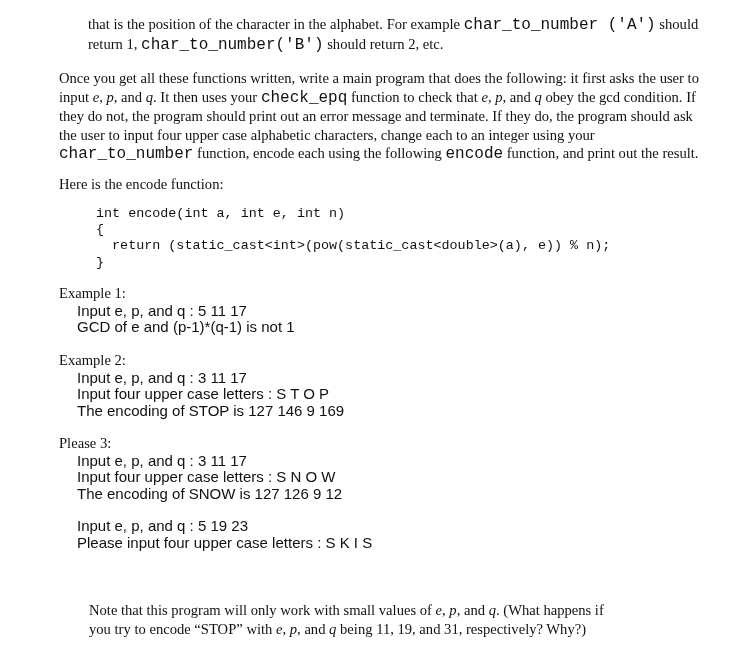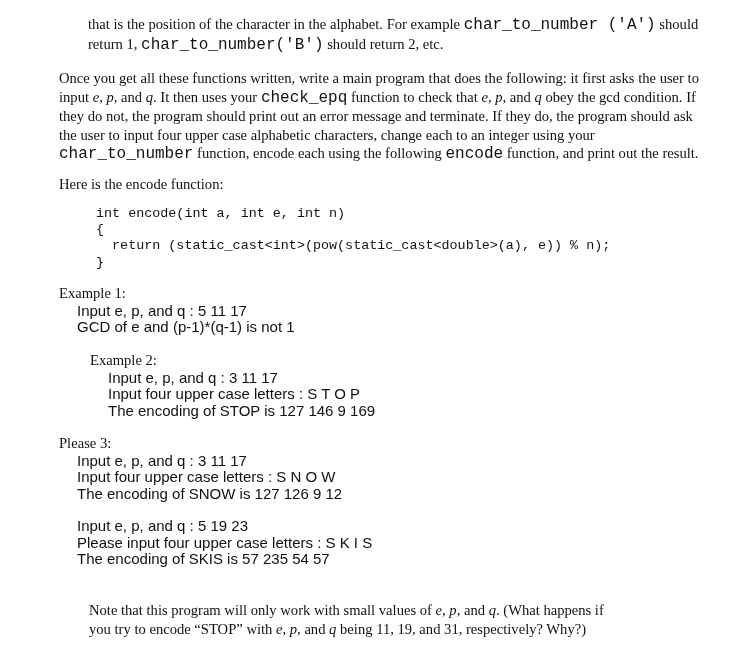--- a/index.html
+++ b/index.html
@@ -41,21 +41,21 @@
 </div>
 
 <div class="block" style="left:59px; top:284px;">
   <span class="line serif">Example 1:</span>
   <div style="padding-left:18px;">
     <span class="outline">Input e, p, and q : 5 11 17</span>
     <span class="outline">GCD of e and (p-1)*(q-1) is not 1</span>
   </div>
 </div>
 
-<div class="block" style="left:59px; top:351px;margin-left:31px;">
+<div class="block" style="left:59px; top:351px;">
   <span class="line serif">Example 2:</span>
   <div style="padding-left:18px;">
     <span class="outline">Input e, p, and q : 3 11 17</span>
     <span class="outline">Input four upper case letters : S T O P</span>
     <span class="outline">The encoding of STOP is 127 146 9 169</span>
   </div>
 </div>
 
 <div class="block" style="left:59px; top:434px;">
   <span class="line serif">Please 3:</span>
@@ -63,20 +63,19 @@
     <span class="outline">Input e, p, and q : 3 11 17</span>
     <span class="outline">Input four upper case letters : S N O W</span>
     <span class="outline">The encoding of SNOW is 127 126 9 12</span>
   </div>
 </div>
 
 <div class="block" style="left:59px; top:518px;">
   <div style="padding-left:18px;">
     <span class="outline">Input e, p, and q : 5 19 23</span>
     <span class="outline">Please input four upper case letters : S K I S</span>
-    <span class="outline">The encoding of SKIS is 57 235 54 57</span>
   </div>
 </div>
 
 <div class="block serif" style="left:59px; top:601px;margin-left:30px;">
   <span class="line"><span>Note that this program will only work with small values of </span><em>e</em><span>, </span><em>p</em><span>, and </span><em>q</em><span>. (What happens if</span></span>
   <span class="line"><span>you try to encode “STOP” with </span><em>e</em><span>, </span><em>p</em><span>, and </span><em>q</em><span> being 11, 19, and 31, respectively? Why?)</span></span>
 </div>
 
 </body></html>

